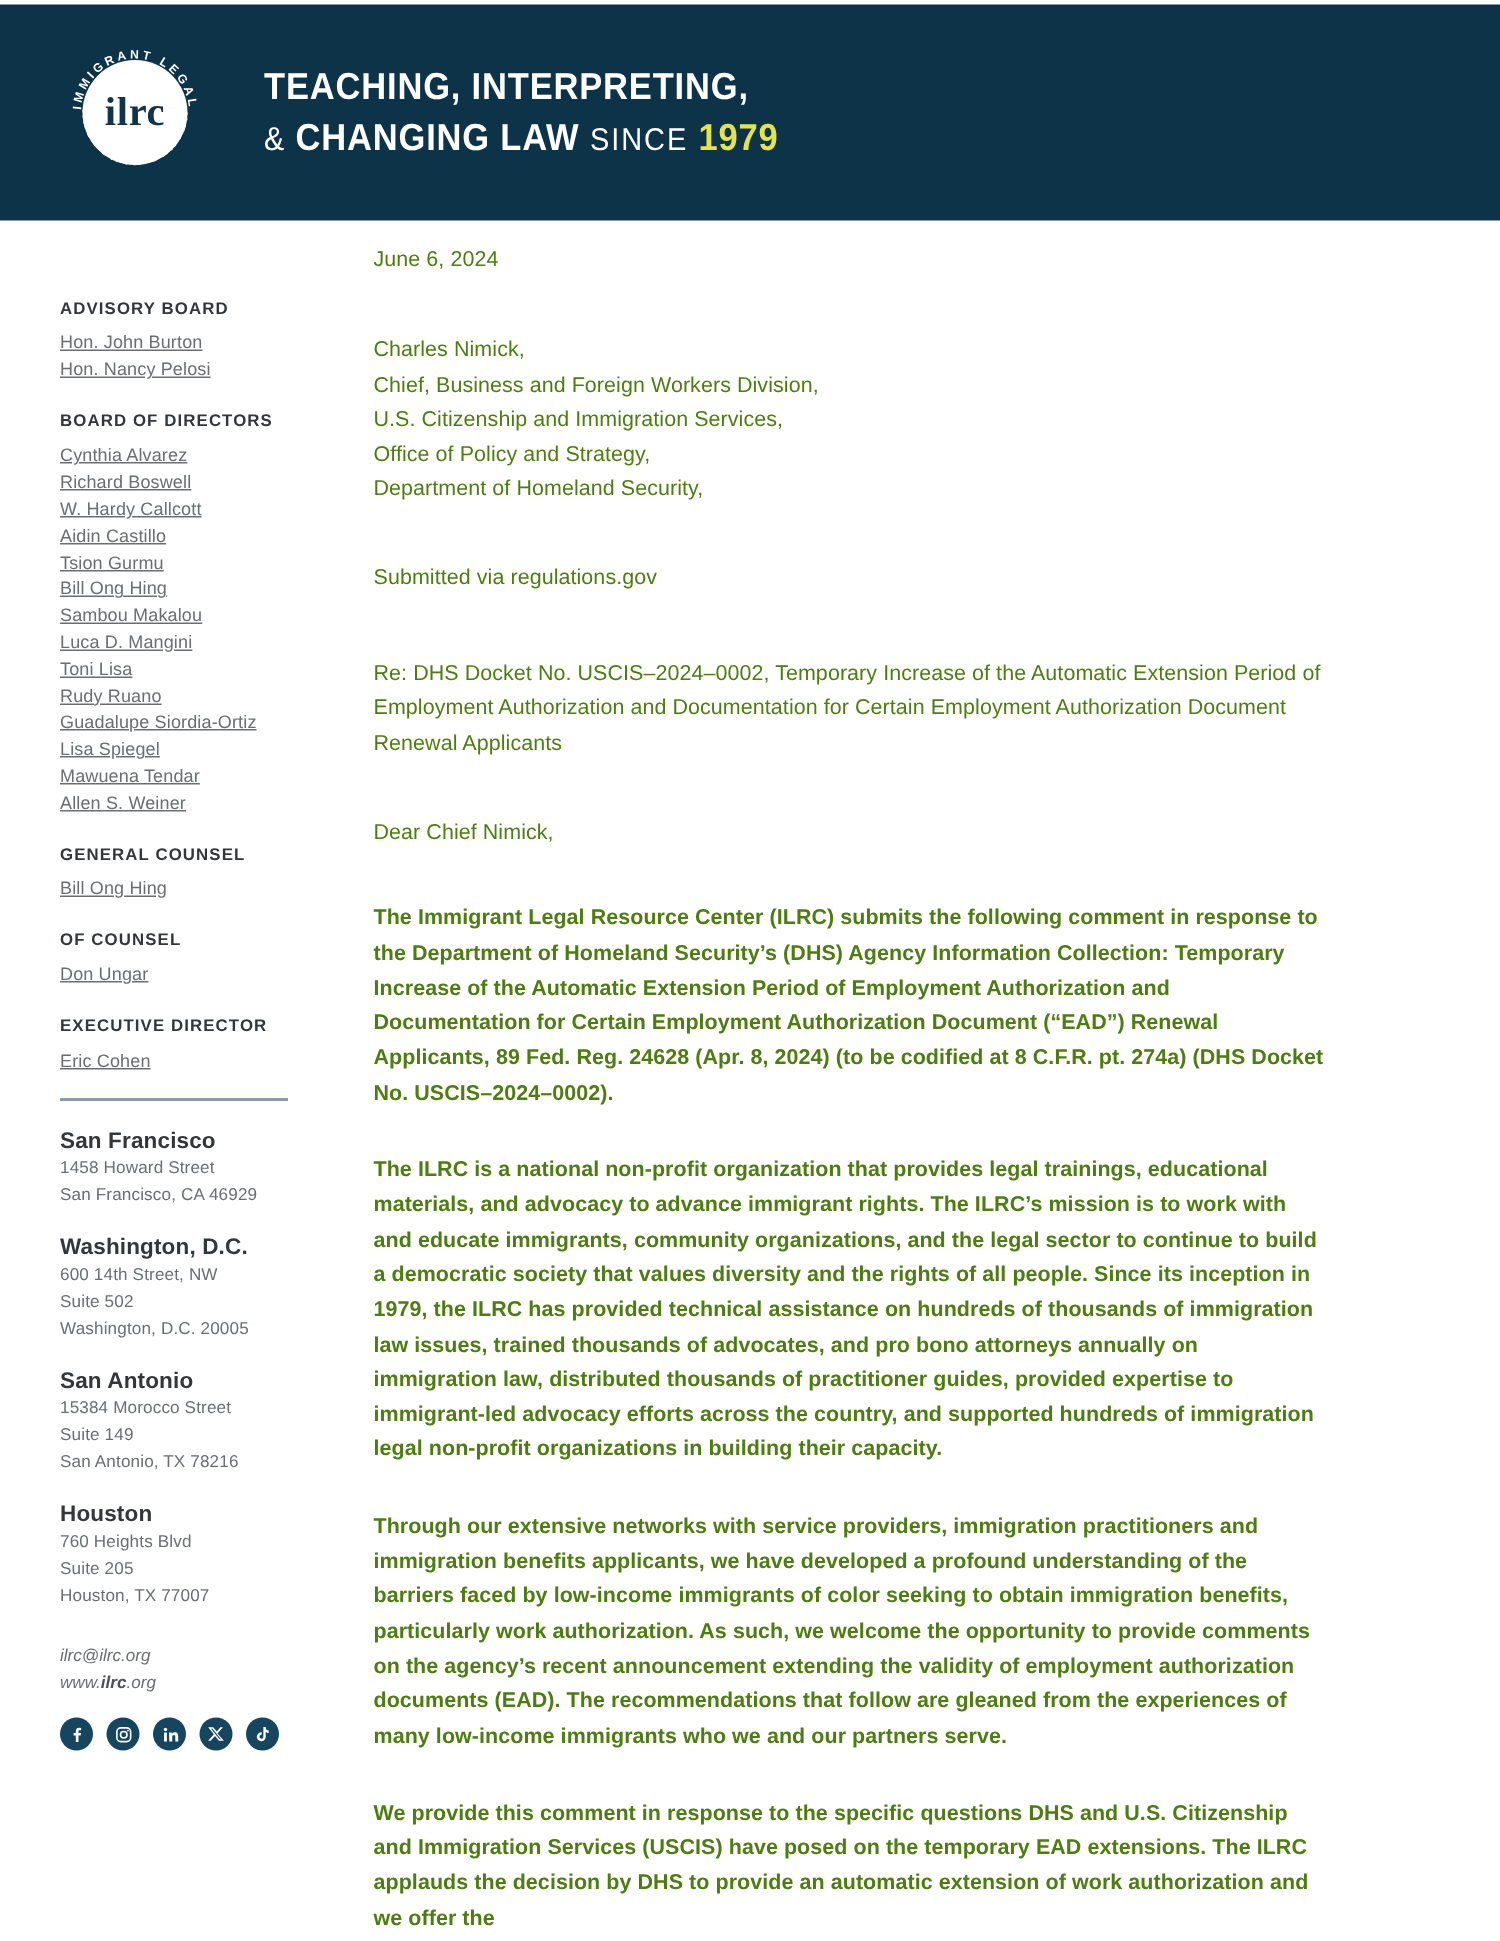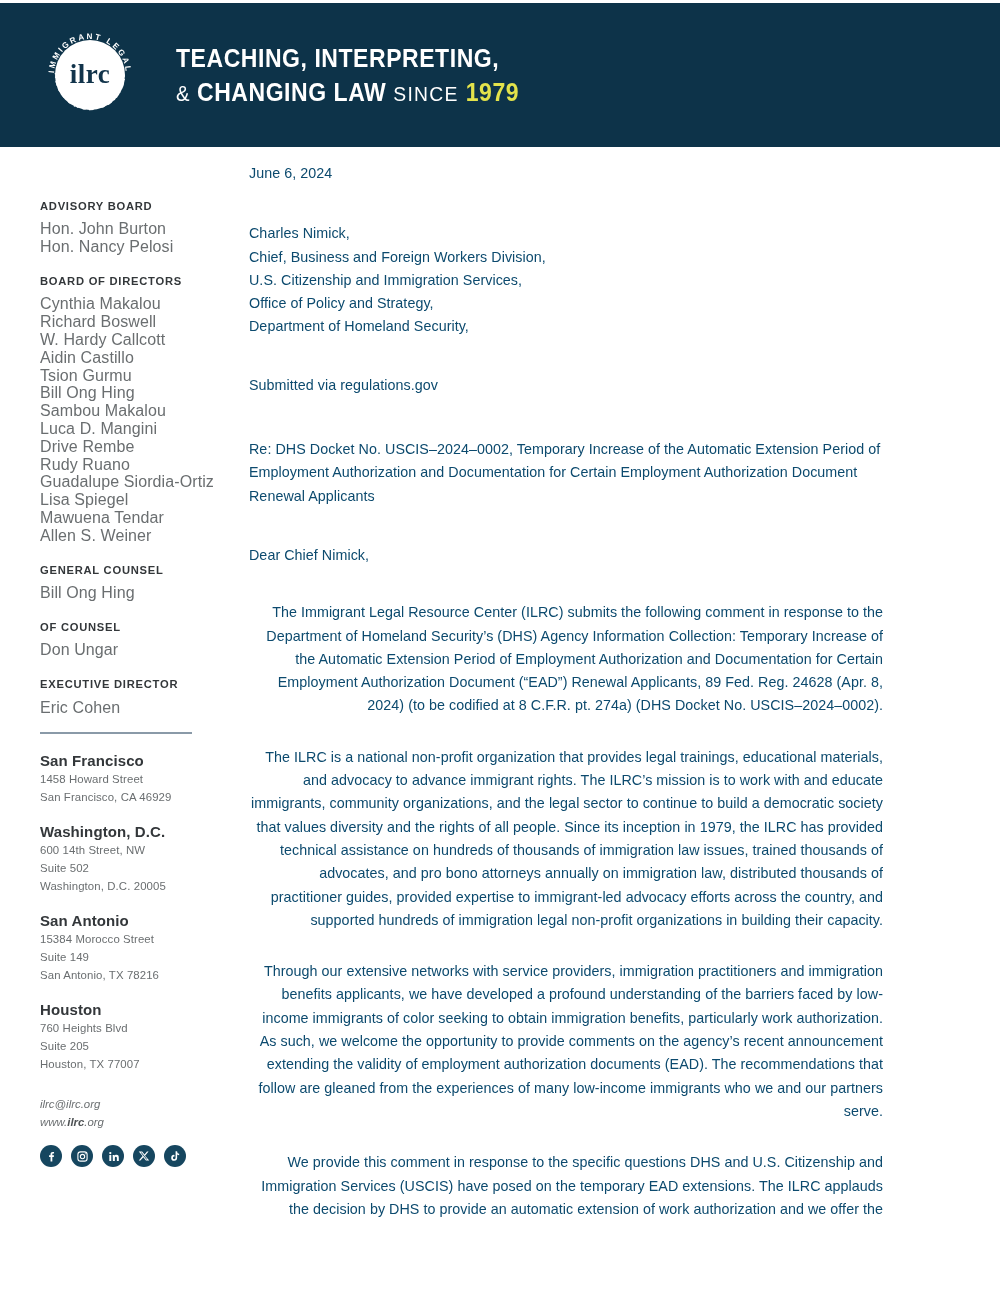--- a/index.html
+++ b/index.html
@@ -117,25 +117,26 @@
   }
   .side-heading {
     font-size: 11.2px;
     font-weight: 700;
     letter-spacing: 0.75px;
     color: #33373a;
     margin: 0 0 7px 0;
     line-height: 1.2;
   }
   .side-name {
-    font-size: 16px;
+    font-size: 12px;
     font-weight: 400;
     color: #6a6e70;
     line-height: 17.8px;
     letter-spacing: 0.1px;
+    text-decoration: underline;
   }
   .side-group { margin-bottom: 19px; }
   .side-group:last-child { margin-bottom: 0; }
 
   .side-divider {
     height: 2px;
     background: #8a9aa8;
     width: 152px;
     margin: 16px 0 18px 0;
   }
@@ -178,34 +179,34 @@
     justify-content: center;
   }
   .social-ic svg { display: block; }
 
   
   .letter {
     position: absolute;
     left: 249px;
     top: 15px;
     width: 634px;
-    color: #0c4a6e;
+    color: #4d7c0f;
     font-size: 14.3px;
     line-height: 23.3px;
     letter-spacing: 0.05px;
   }
   .letter .date { margin: 0 0 37px 0; }
   .addr-line { display: block; }
   .addr-block { margin: 0 0 35px 0; }
   .submitted {
     margin: 0 0 41px 0;
   }
   .re-block { margin: 0 0 36px 0; }
   .salutation { margin: 0 0 34px 0; }
-  .para { margin: 0 0 28px 0; text-align: right; }
+  .para { margin: 0 0 28px 0; text-align: left; font-weight: bold; }
   .para:last-child { margin-bottom: 0; }
 </style>
 </head>
 <body>
 
 <div class="page">
 
   <div class="header">
 
     <div class="logo-wrap">
@@ -237,29 +238,29 @@
 
     <div class="sidebar">
       <div id="side-groups">
           <div class="side-group">
             <div class="side-heading">ADVISORY BOARD</div>
             <div class="side-name">Hon. John Burton</div>
             <div class="side-name">Hon. Nancy Pelosi</div>
           </div>
           <div class="side-group">
             <div class="side-heading">BOARD OF DIRECTORS</div>
-            <div class="side-name">Cynthia Makalou</div>
+            <div class="side-name">Cynthia Alvarez</div>
             <div class="side-name">Richard Boswell</div>
             <div class="side-name">W. Hardy Callcott</div>
             <div class="side-name">Aidin Castillo</div>
             <div class="side-name">Tsion Gurmu</div>
             <div class="side-name">Bill Ong Hing</div>
             <div class="side-name">Sambou Makalou</div>
             <div class="side-name">Luca D. Mangini</div>
-            <div class="side-name">Drive Rembe</div>
+            <div class="side-name">Toni Lisa</div>
             <div class="side-name">Rudy Ruano</div>
             <div class="side-name">Guadalupe Siordia-Ortiz</div>
             <div class="side-name">Lisa Spiegel</div>
             <div class="side-name">Mawuena Tendar</div>
             <div class="side-name">Allen S. Weiner</div>
           </div>
           <div class="side-group">
             <div class="side-heading">GENERAL COUNSEL</div>
             <div class="side-name">Bill Ong Hing</div>
           </div>

